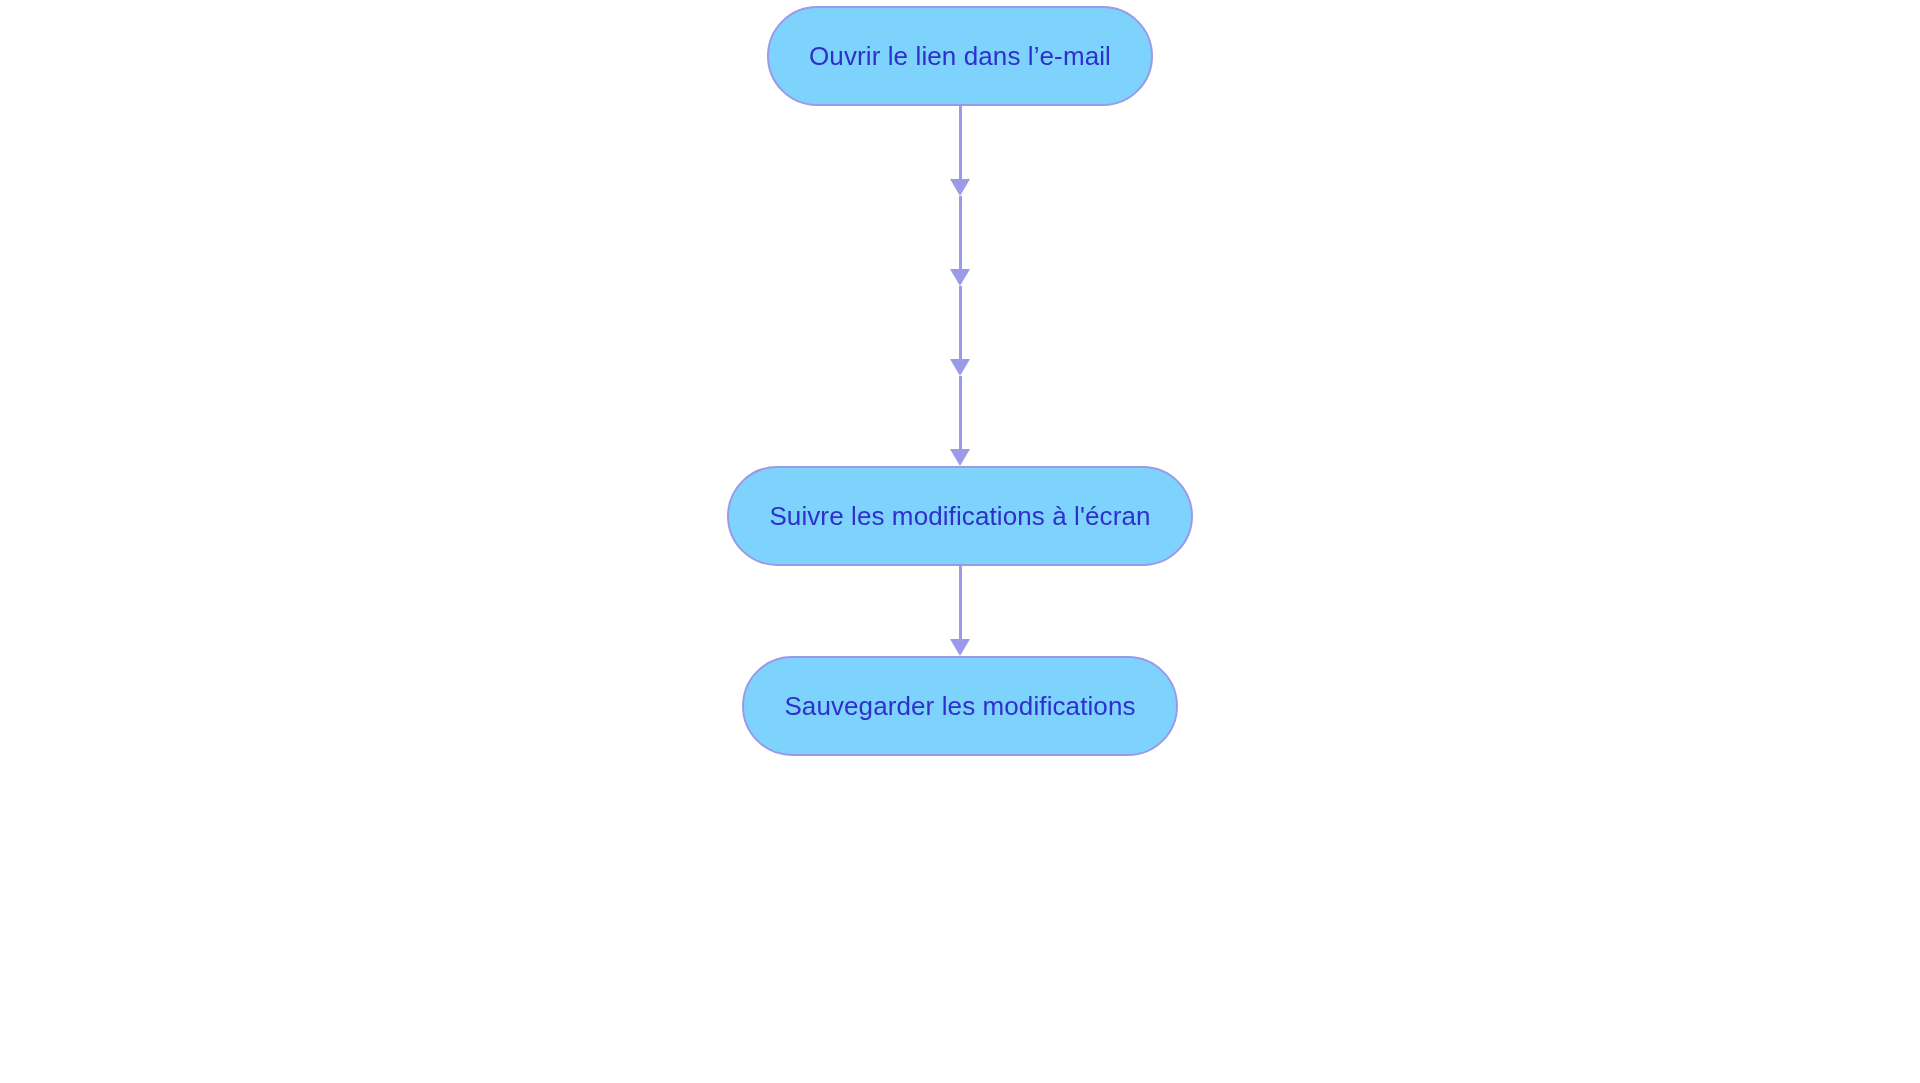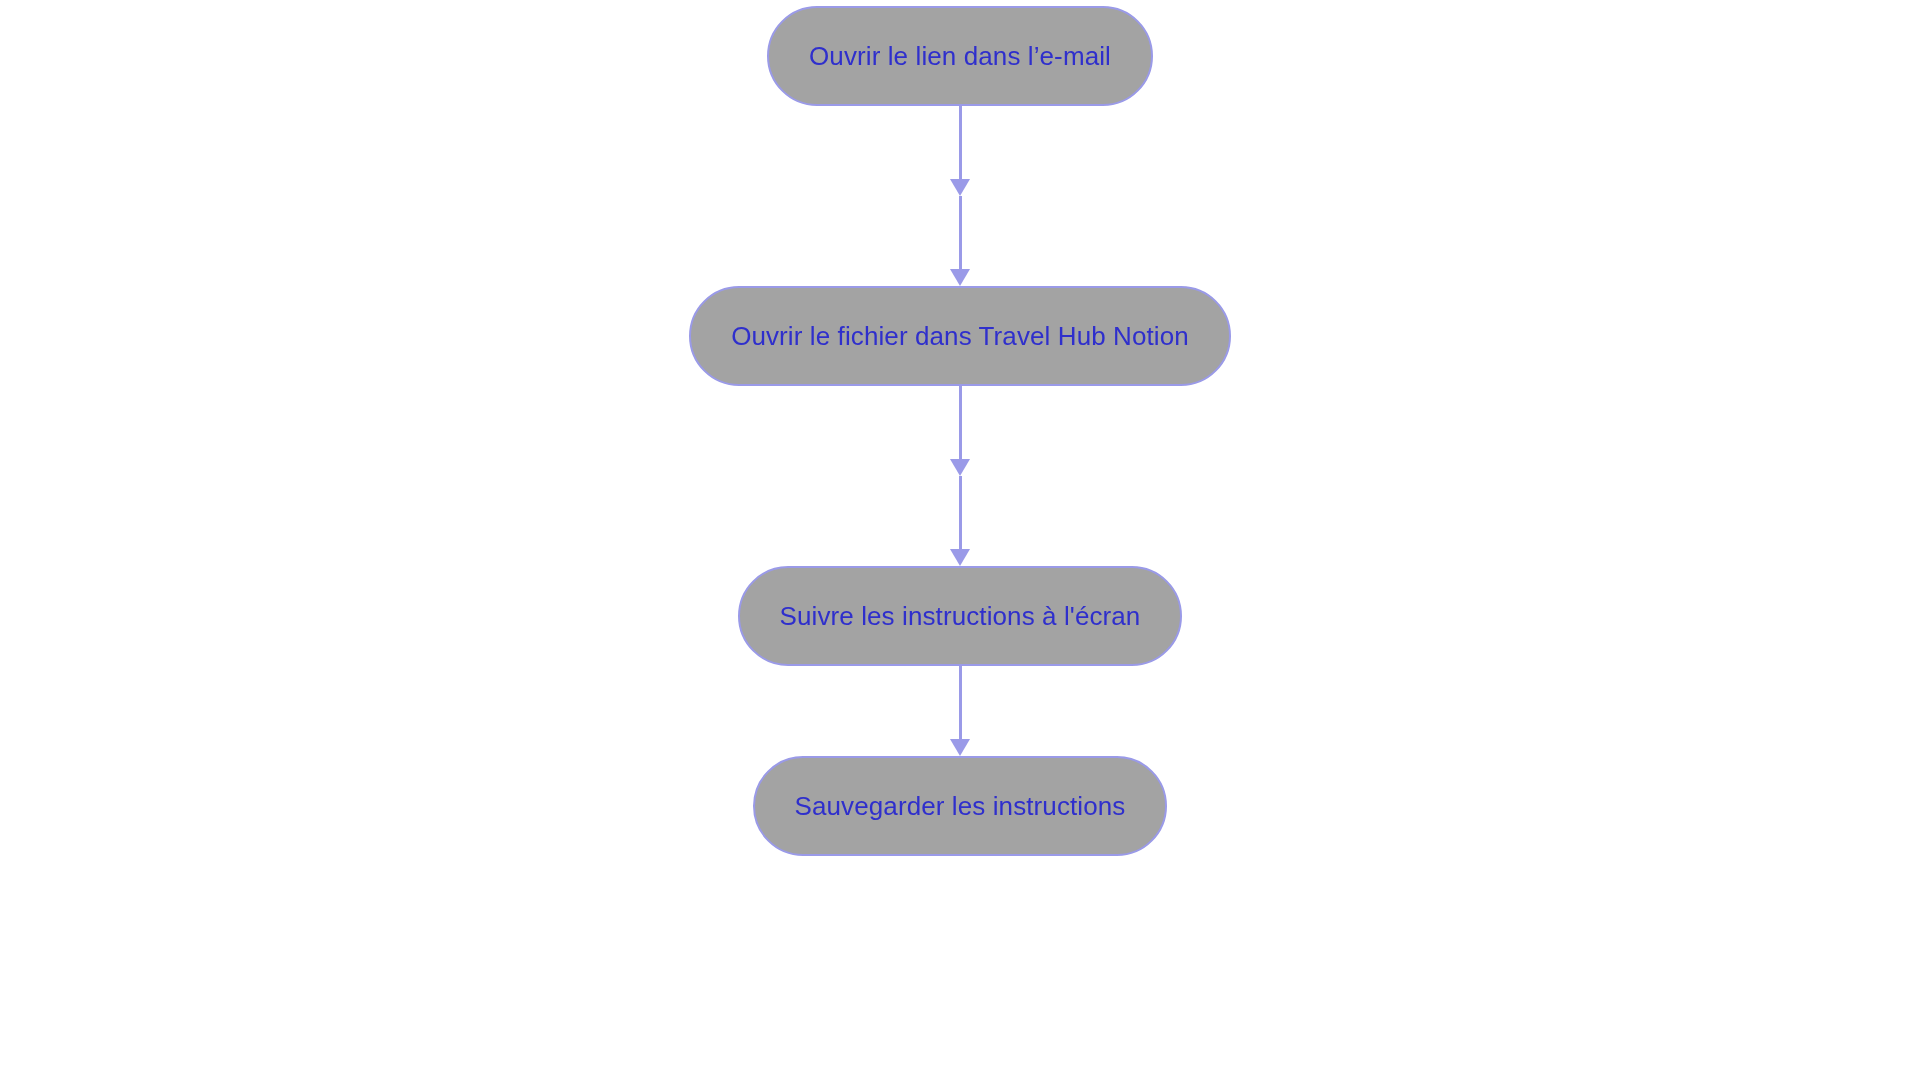--- a/index.html
+++ b/index.html
@@ -29,21 +29,21 @@
     height: 1083px;
     display: flex;
     flex-direction: column;
     align-items: center;
   }
 
   .node {
     box-sizing: border-box;
     height: 100px;
     border-radius: 50px;
-    background: #a3a3a3;
+    background: #7dd3fc;
     border: 2px solid #9a9ae8;
     display: flex;
     align-items: center;
     justify-content: center;
     padding: 0 40px;
     flex: 0 0 auto;
   }
 
   .node-label {
     font-family: "Liberation Sans", sans-serif;
@@ -100,42 +100,39 @@
       <div class="stem"></div>
       <div class="arrowhead"></div>
     </div>
 
 
     <div class="connector">
       <div class="stem"></div>
       <div class="arrowhead"></div>
     </div>
 
-    <div class="node node-2">
-      <span class="node-label">Ouvrir le fichier dans Travel Hub Notion</span>
-    </div>
 
     <div class="connector">
       <div class="stem"></div>
       <div class="arrowhead"></div>
     </div>
 
 
     <div class="connector">
       <div class="stem"></div>
       <div class="arrowhead"></div>
     </div>
 
     <div class="node node-4">
-      <span class="node-label">Suivre les instructions à l'écran</span>
+      <span class="node-label">Suivre les modifications à l'écran</span>
     </div>
 
     <div class="connector">
       <div class="stem"></div>
       <div class="arrowhead"></div>
     </div>
 
     <div class="node node-5">
-      <span class="node-label">Sauvegarder les instructions</span>
+      <span class="node-label">Sauvegarder les modifications</span>
     </div>
 
   </div>
 </div>
 
 </body></html>

